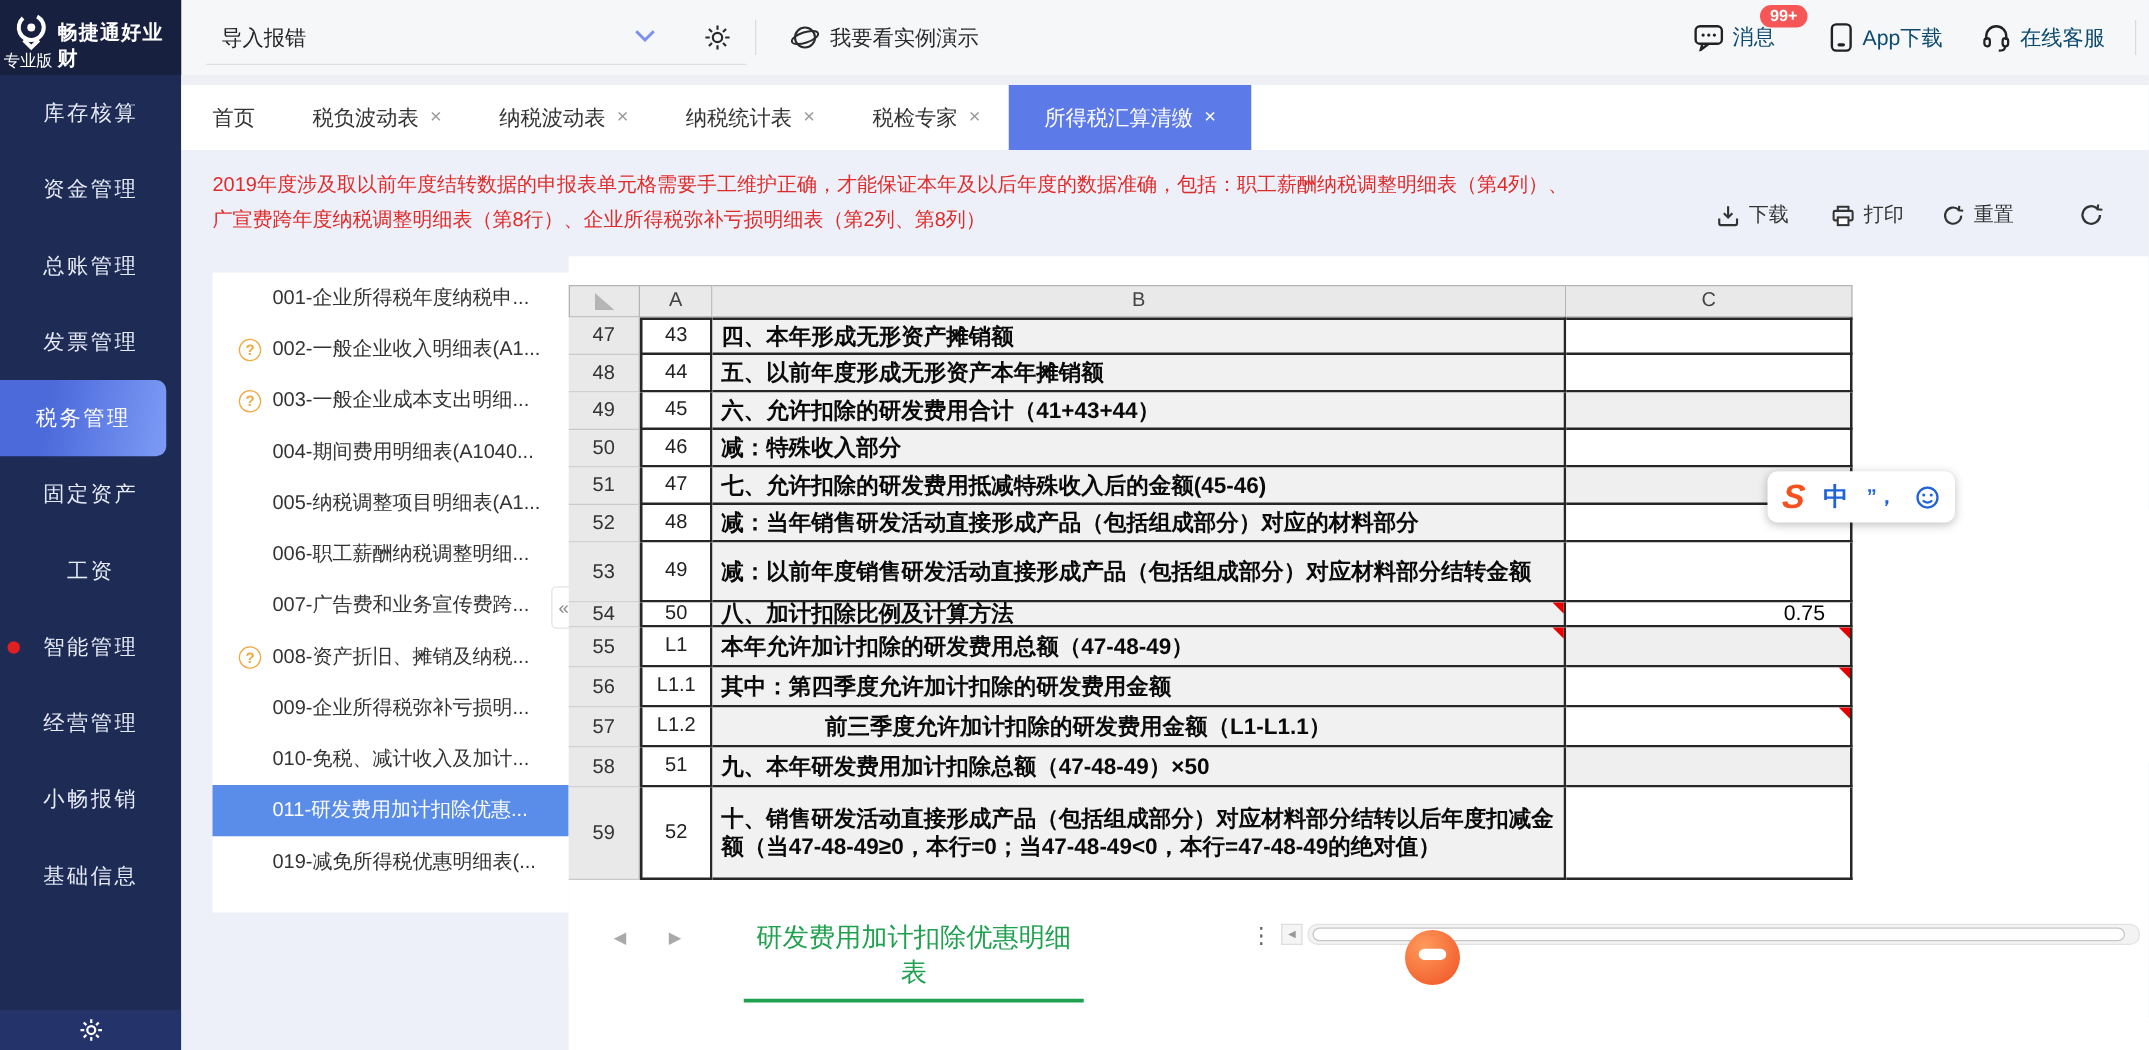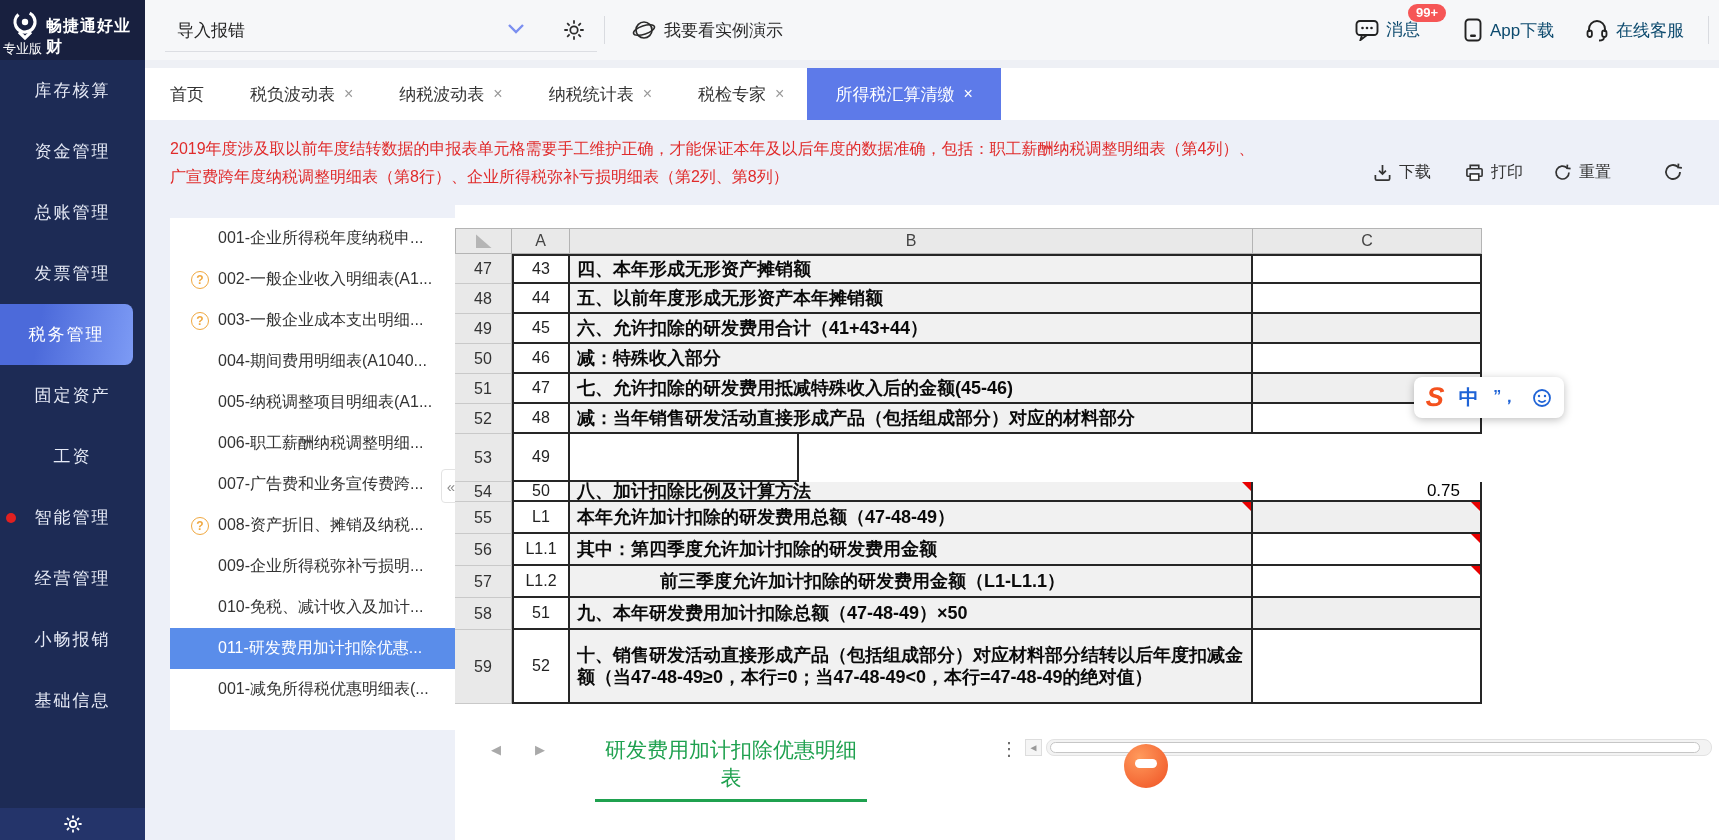--- a/index.html
+++ b/index.html
@@ -340,21 +340,21 @@
       <div class="list-item">
         <span class="qicon hidden"></span>
         <span class="list-lbl">010-免税、减计收入及加计...</span>
       </div>
       <div class="list-item selected">
         <span class="qicon hidden"></span>
         <span class="list-lbl">011-研发费用加计扣除优惠...</span>
       </div>
       <div class="list-item">
         <span class="qicon hidden"></span>
-        <span class="list-lbl">001-减免所得税优惠明细表(...</span>
+        <span class="list-lbl">019-减免所得税优惠明细表(...</span>
       </div>
     </aside>
 
   <section class="sheet">
     <div class="collapse-tab">«</div>
     <div class="grid" id="grid">
         <div class="grow ghead">
           <div class="gcell corner">
             <span class="tri"></span>
           </div>
@@ -394,20 +394,21 @@
         </div>
         <div class="grow" style="height: 30px;">
           <div class="gcell rn">52</div>
           <div class="gcell ca">48</div>
           <div class="gcell cb">减：当年销售研发活动直接形成产品（包括组成部分）对应的材料部分</div>
           <div class="gcell cc"></div>
         </div>
         <div class="grow" style="height: 48px;">
           <div class="gcell rn">53</div>
           <div class="gcell ca">49</div>
+          <div class="gcell cb">减：以前年度销售研发活动直接形成产品（包括组成部分）对应材料部分结转金额</div>
           <div class="gcell cc"></div>
         </div>
         <div class="grow" style="height: 20px;">
           <div class="gcell rn">54</div>
           <div class="gcell ca">50</div>
           <div class="gcell cb">八、加计扣除比例及计算方法<span class="flag"></span></div>
           <div class="gcell cc">0.75</div>
         </div>
         <div class="grow" style="height: 32px;">
           <div class="gcell rn">55</div>

